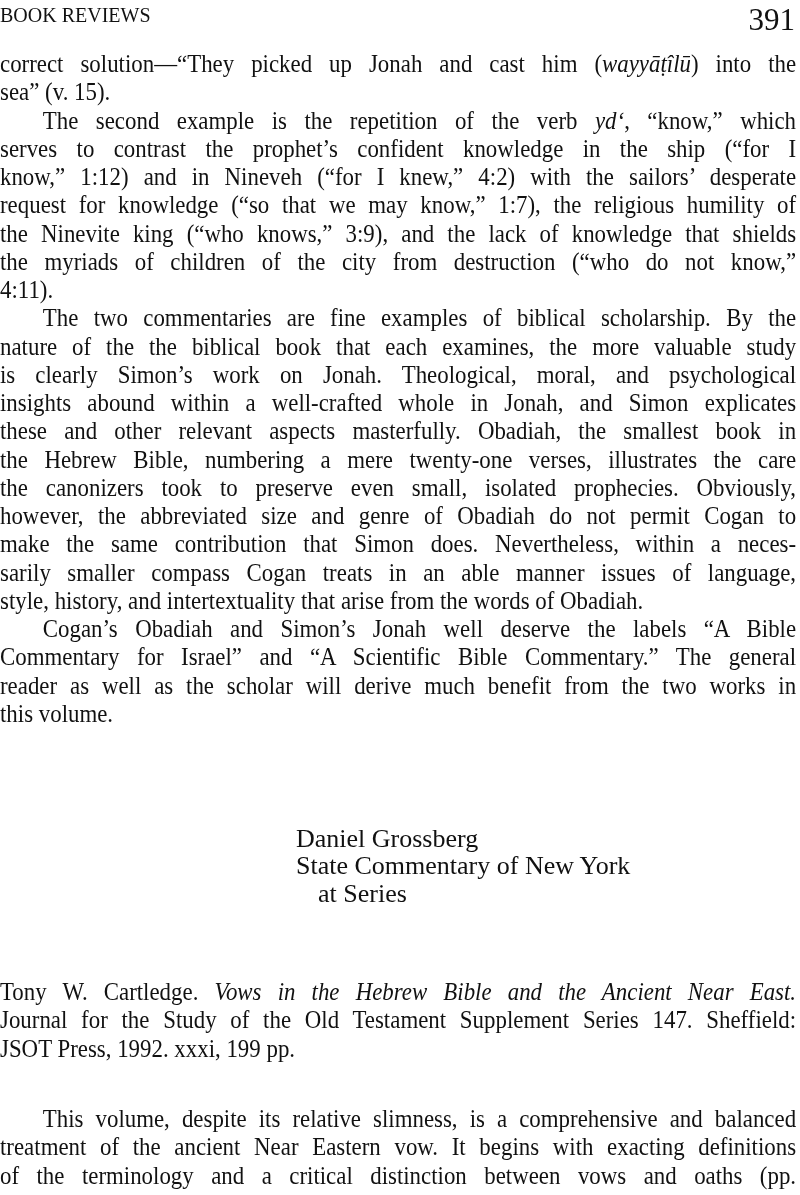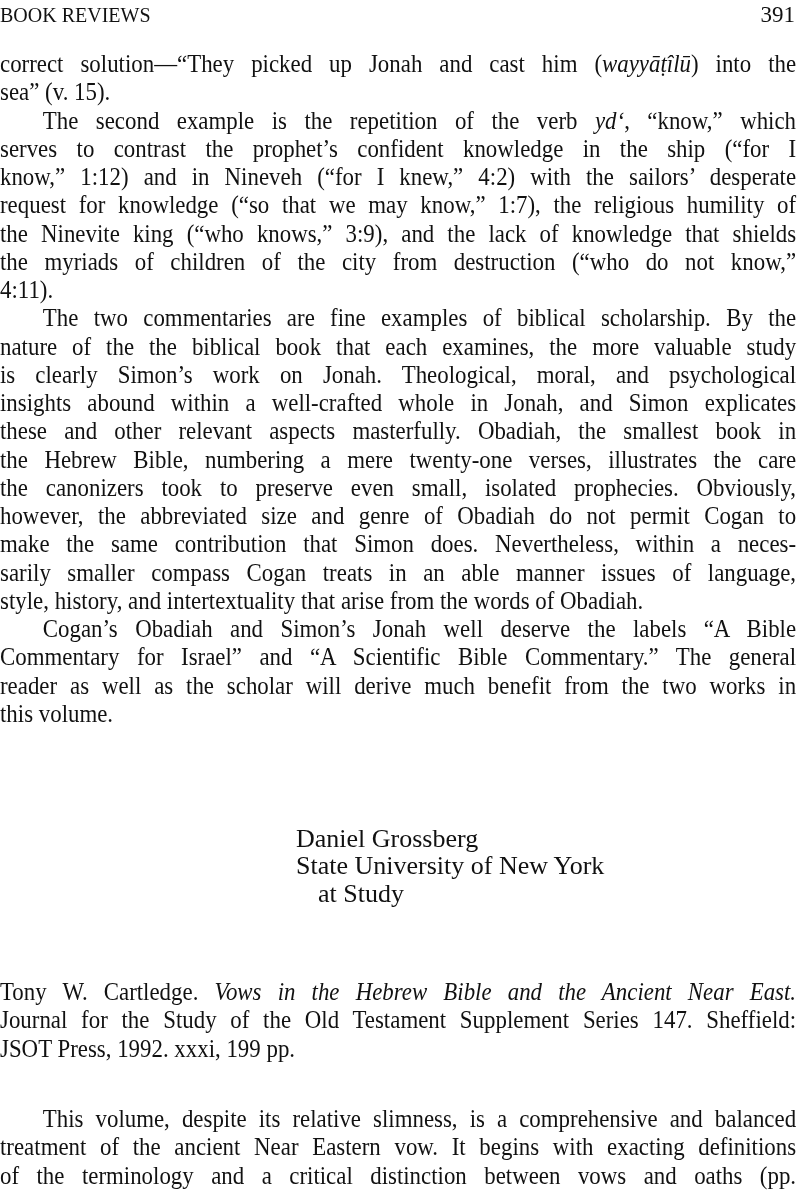--- a/index.html
+++ b/index.html
@@ -1,21 +1,21 @@
 <!DOCTYPE html>
 <html><head>
 <meta charset="utf-8">
 <style>
   html, body { margin: 0; padding: 0; background: #ffffff; }
   body { width: 800px; height: 1195px; overflow: hidden; position: relative; color: #111; }
   .page { position: absolute; left: 0; top: 0; width: 800px; height: 902px; }
   .running-head { position: absolute; top: 2px; left: 0; width: 795px; height: 26px;
     font-family: "Liberation Serif", serif; font-size: 20px; letter-spacing: 0px; }
   .running-head .title { position: absolute; left: 0; top: 2px; }
-  .running-head .pageno { position: absolute; right: 0; top: 0; font-size: 23px; }
+  .running-head .pageno { position: absolute; right: 0; top: 0; font-size: 31px; }
   .block { position: absolute; left: 0; width: 796px;
     font-family: "Liberation Serif", serif; font-size: 24.6px; line-height: 28.25px;
     text-align: justify; transform: scaleX(0.93); transform-origin: left top; width: 856px; }
   .line { display: block; text-align: justify; text-align-last: justify; white-space: nowrap; }
   .line.end { text-align-last: left; }
   em { font-style: italic; }
   .signature { position: absolute; left: 296px; top: 825px;
     font-family: "Liberation Serif", serif; font-size: 26px; line-height: 27.3px; }
   .signature .sub { padding-left: 22px; }
   .citation { position: absolute; left: 0; top: 978px; width: 856px;
@@ -62,22 +62,22 @@
     <span class="line end">style, history, and intertextuality that arise from the words of Obadiah.</span>
 
     <span class="line"><span class="ind"></span><span>Cogan’s Obadiah and Simon’s Jonah well deserve the labels “A Bible</span></span>
     <span class="line">Commentary for Israel” and “A Scientific Bible Commentary.” The general</span>
     <span class="line">reader as well as the scholar will derive much benefit from the two works in</span>
     <span class="line end">this volume.</span>
   </div>
 
   <div class="signature">
     <div>Daniel Grossberg</div>
-    <div>State University of New York</div>
-    <div class="sub">at Study</div>
+    <div>State Commentary of New York</div>
+    <div class="sub">at Series</div>
   </div>
 
   <div class="citation">
     <span class="line"><span>Tony W. Cartledge. </span><em>Vows in the Hebrew Bible and the Ancient Near East.</em></span>
     <span class="line">Journal for the Study of the Old Testament Supplement Series 147. Sheffield:</span>
     <span class="line end">JSOT Press, 1992. xxxi, 199 pp.</span>
   </div>
 
   <div class="final">
     <span class="line"><span class="ind"></span><span>This volume, despite its relative slimness, is a comprehensive and balanced</span></span>

